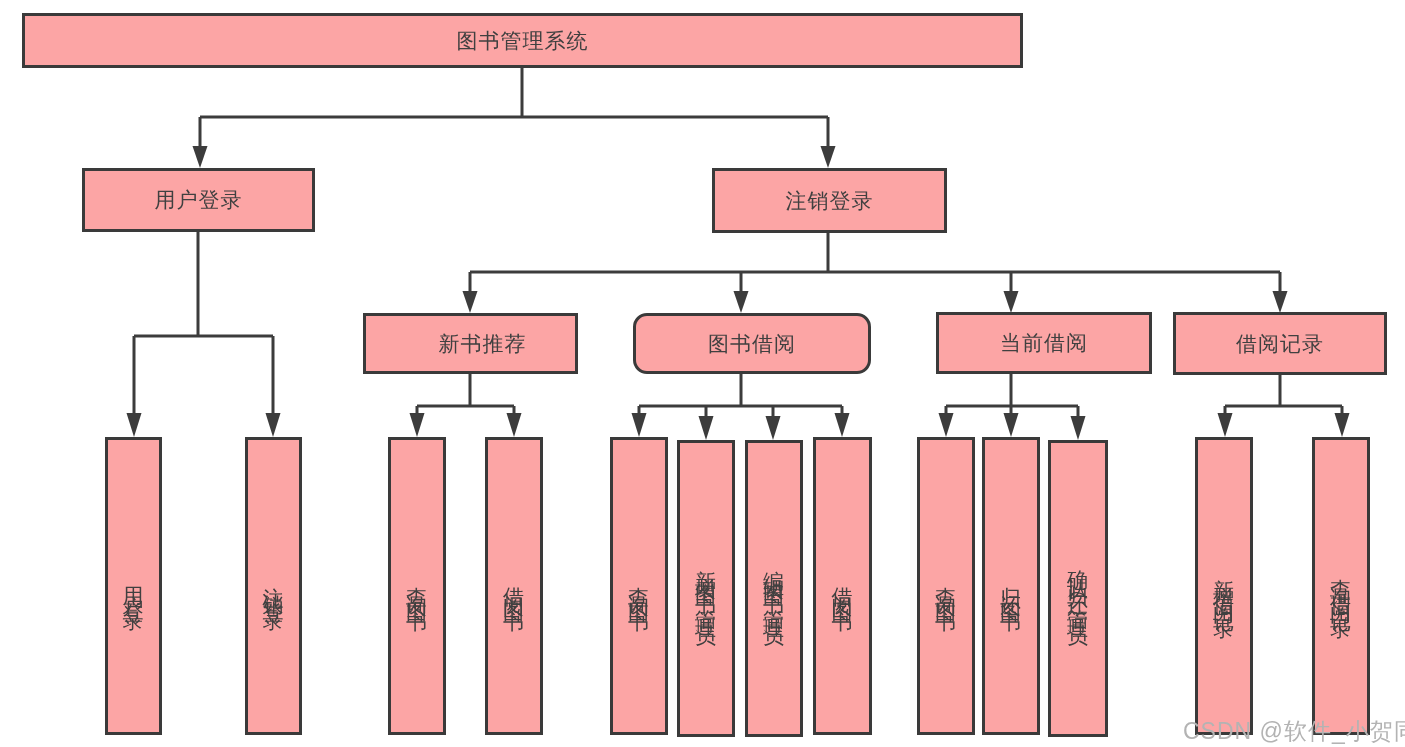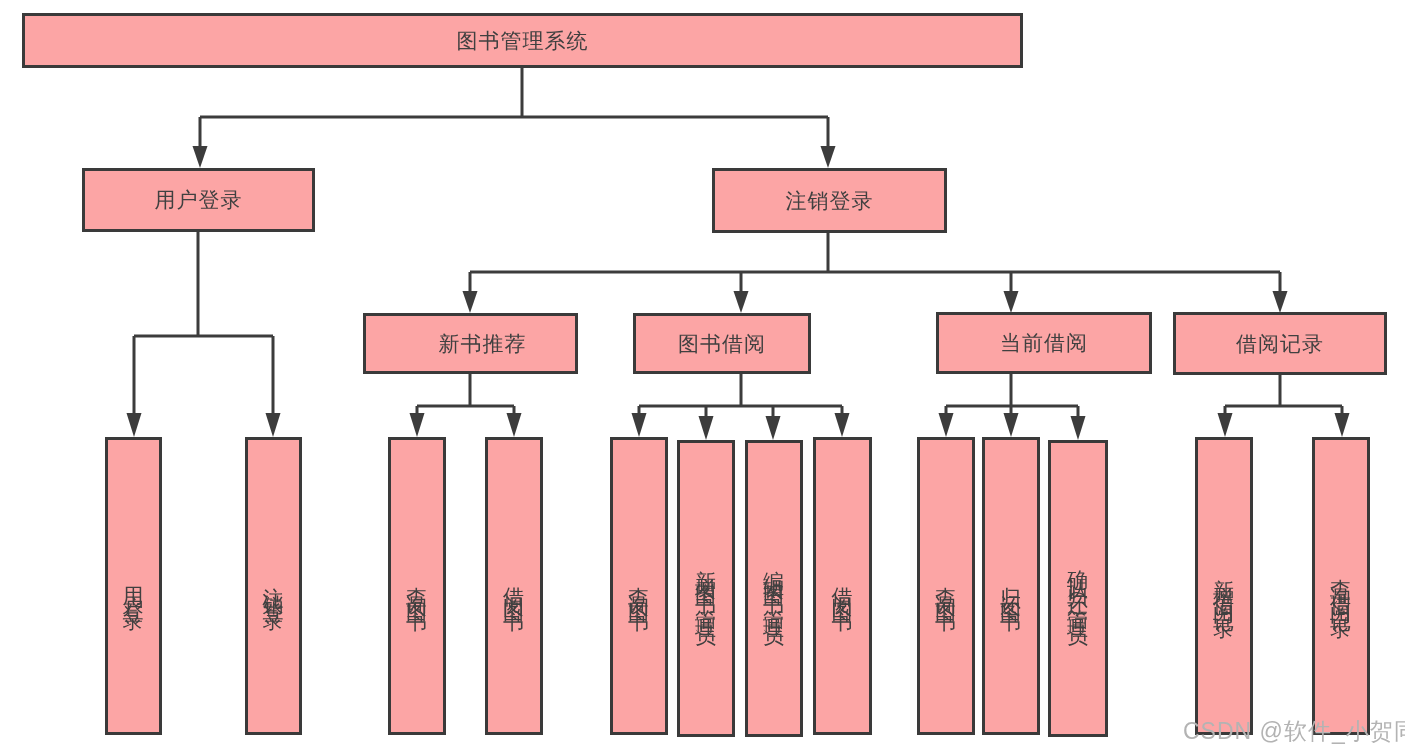--- a/index.html
+++ b/index.html
@@ -59,21 +59,21 @@
       <polygon points="1334.5,413 1349.5,413 1342,437"></polygon>
     </g>
   </svg>
 
   <div class="node" style="left:22px;top:13px;width:1001px;height:55px;">图书管理系统</div>
 
   <div class="node" style="left:82px;top:168px;width:233px;height:64px;">用户登录</div>
   <div class="node" style="left:712px;top:168px;width:235px;height:65px;">注销登录</div>
 
   <div class="node" style="left:363px;top:313px;width:215px;height:61px;padding-left:24px;">新书推荐</div>
-  <div class="node" style="left:633px;top:313px;width:178px;height:61px;">图书借阅</div>
+  <div class="node" style="left:633px;top:313px;width:238px;height:61px;border-radius:14px;">图书借阅</div>
   <div class="node" style="left:936px;top:312px;width:216px;height:62px;">当前借阅</div>
   <div class="node" style="left:1173px;top:312px;width:214px;height:63px;">借阅记录</div>
 
   <div class="node vnode" style="left:105px;top:437px;width:57px;height:298px;">用户登录</div>
   <div class="node vnode" style="left:245px;top:437px;width:57px;height:298px;">注销登录</div>
 
   <div class="node vnode" style="left:388px;top:437px;width:58px;height:298px;">查询图书</div>
   <div class="node vnode" style="left:485px;top:437px;width:58px;height:298px;">借阅图书</div>
 
   <div class="node vnode" style="left:610px;top:437px;width:58px;height:298px;">查询图书</div>

